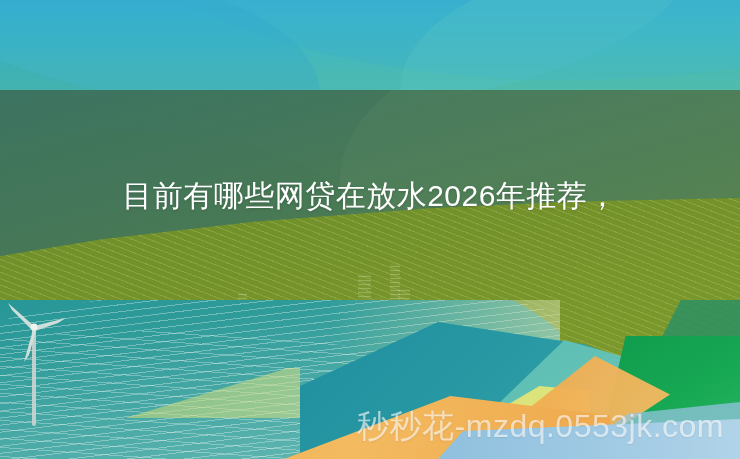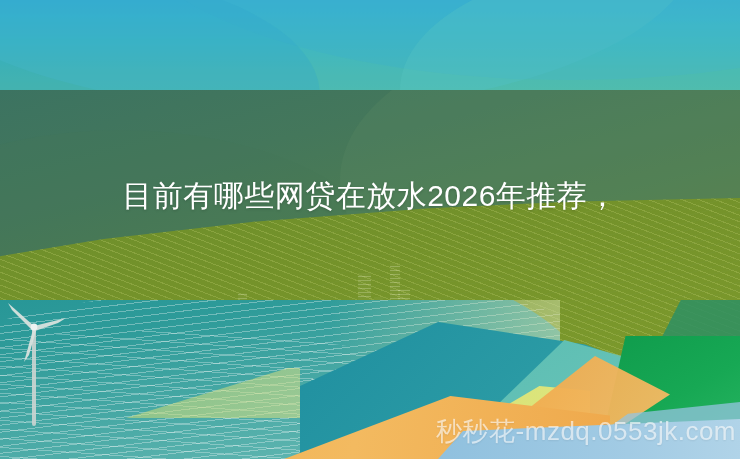--- a/index.html
+++ b/index.html
@@ -199,23 +199,23 @@
     font-size:30px;
     line-height:48px;
     letter-spacing:0.5px;
     text-shadow:0 1px 3px rgba(0,0,0,0.18);
     z-index:30;
   }
   .headline .l1,.headline .l2{display:block;white-space:nowrap;}
 
   
   .watermark{
-    position:absolute;right:4px;bottom:10px;
+    position:absolute;right:16px;bottom:10px;
     color:rgba(255,255,255,0.62);
-    font-size:26px;
+    font-size:32px;
     letter-spacing:0.5px;
     z-index:40;
     white-space:nowrap;
     text-shadow:0 1px 2px rgba(0,0,0,0.07);
   }
 </style>
 </head>
 <body>
 
 <div class="banner">

